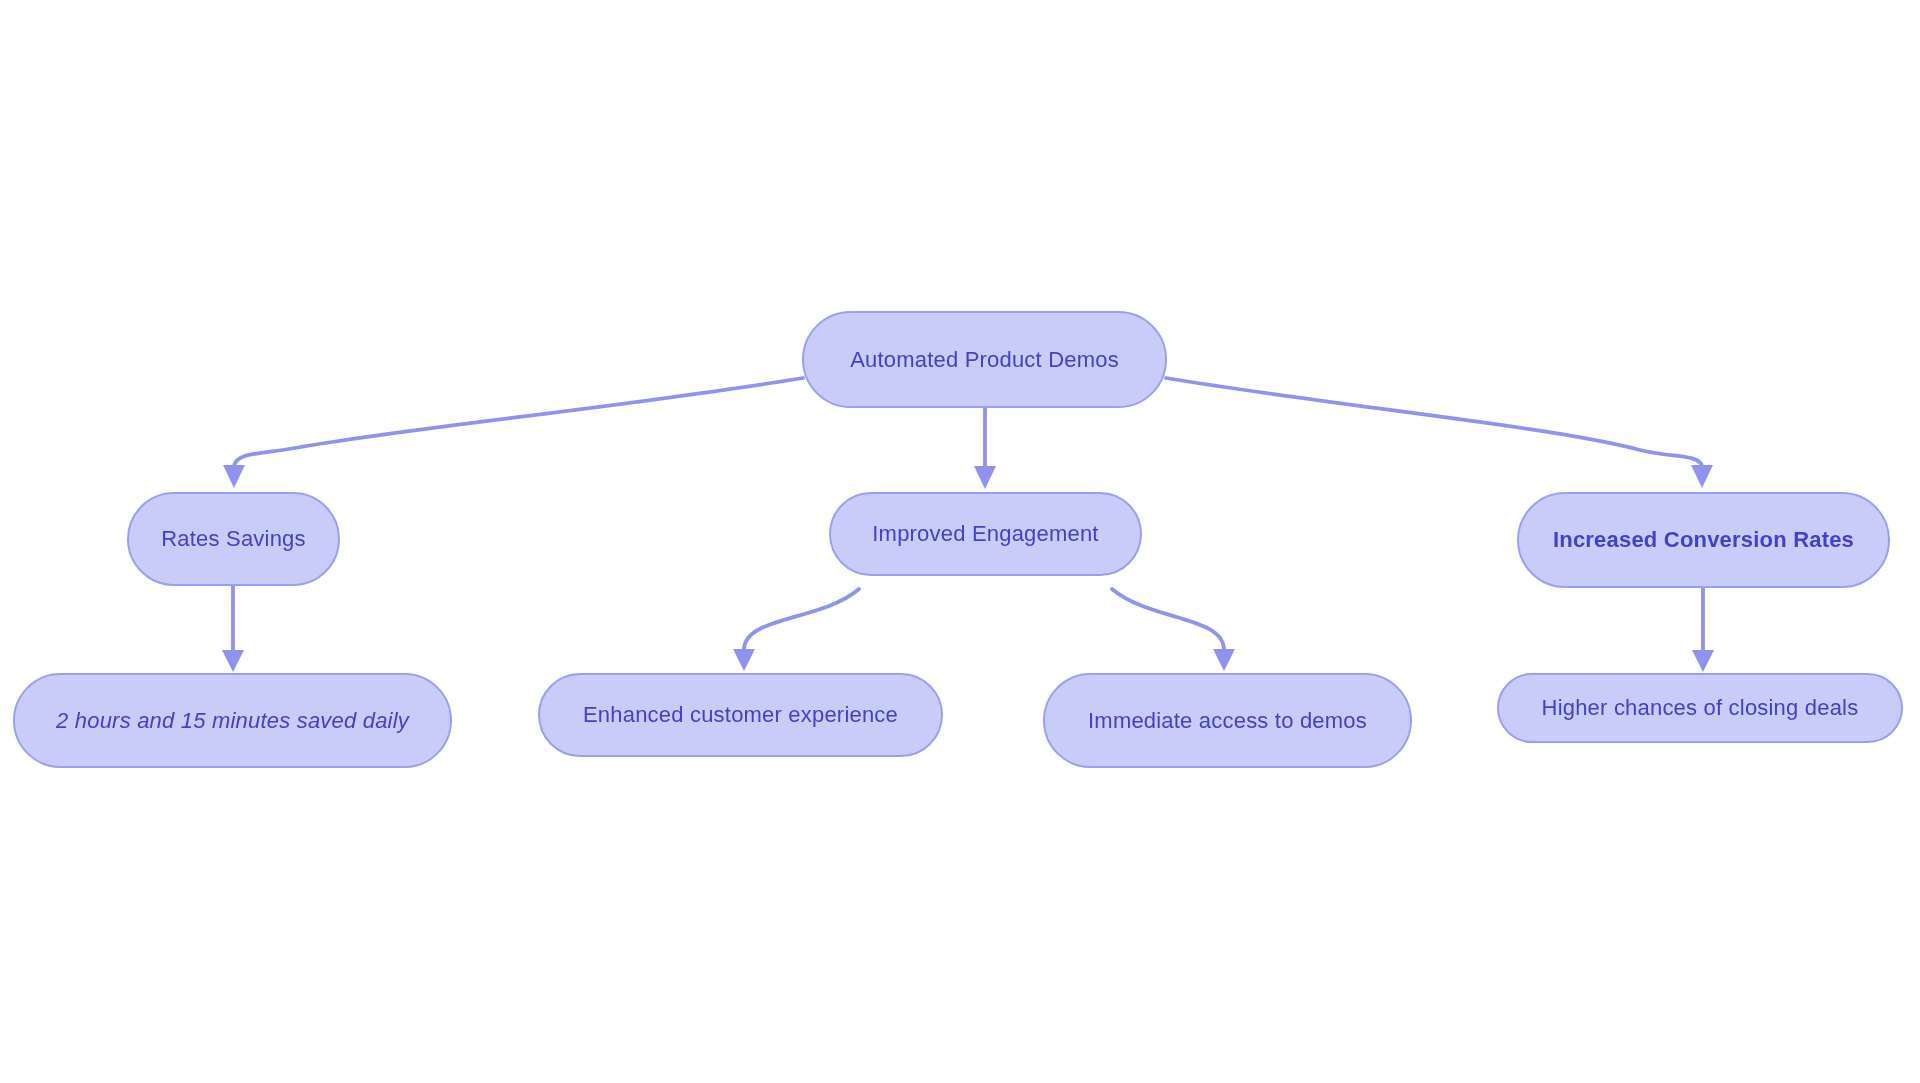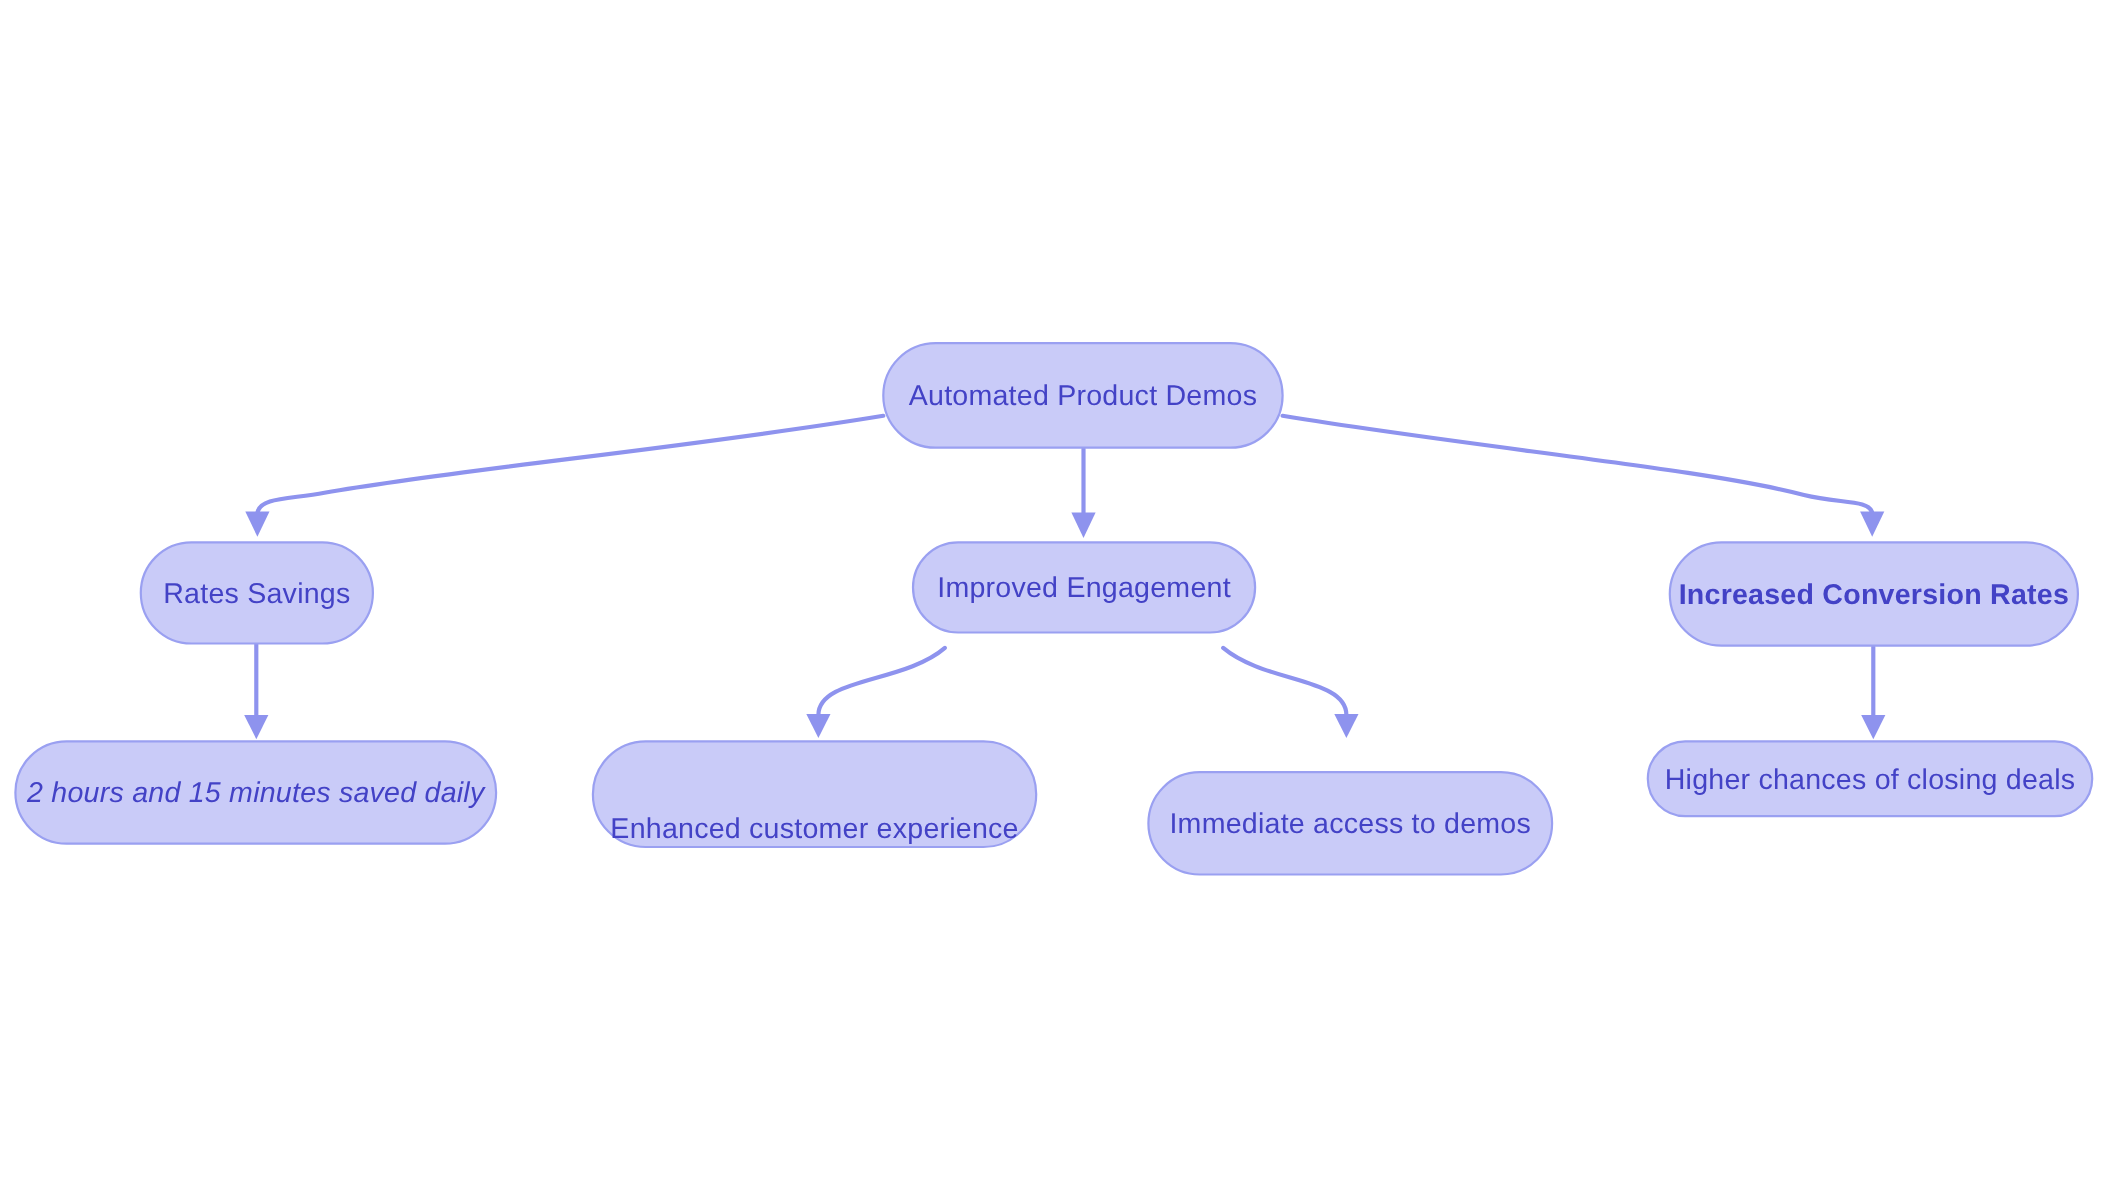--- a/index.html
+++ b/index.html
@@ -32,36 +32,36 @@
     fill: #8e93ee;
     stroke: none;
   }
   .node {
     position: absolute;
     box-sizing: border-box;
     background: #c9cbf8;
     border: 2px solid #9aa0f1;
     border-radius: 50px;
     color: #4342c6;
-    font-size: 26px;
+    font-size: 22px;
     letter-spacing: 0.2px;
     display: flex;
     align-items: center;
     justify-content: center;
     text-align: center;
     white-space: nowrap;
   }
   
   #node-automated   { left: 802px;  top: 311px; width: 365px; height: 97px; }
   #node-time        { left: 127px;  top: 492px; width: 213px; height: 94px; }
   #node-improved    { left: 829px;  top: 492px; width: 313px; height: 84px; }
   #node-increased   { left: 1517px; top: 492px; width: 373px; height: 96px; font-weight: bold; }
   #node-hours       { left: 13px;   top: 673px; width: 439px; height: 95px; font-style: italic; }
-  #node-enhanced    { left: 538px;  top: 673px; width: 405px; height: 98px; align-items: flex-end; }
-  #node-immediate   { left: 1043px; top: 673px; width: 369px; height: 95px; margin-top: 28px; }
+  #node-enhanced    { left: 538px;  top: 673px; width: 405px; height: 84px; }
+  #node-immediate   { left: 1043px; top: 673px; width: 369px; height: 95px; }
   #node-higher      { left: 1497px; top: 673px; width: 406px; height: 70px; }
 </style>
 </head>
 <body>
 
 <div class="canvas">
 
   <svg class="edges-layer" viewBox="0 0 1920 1083" xmlns="http://www.w3.org/2000/svg">
 
     <g>

